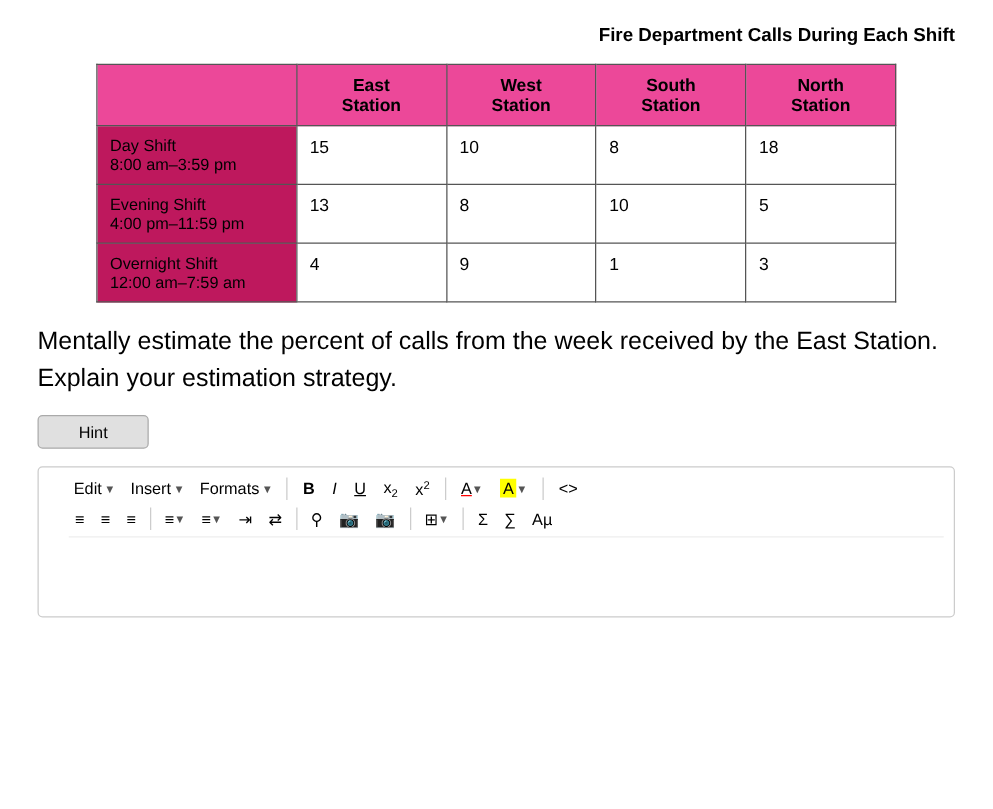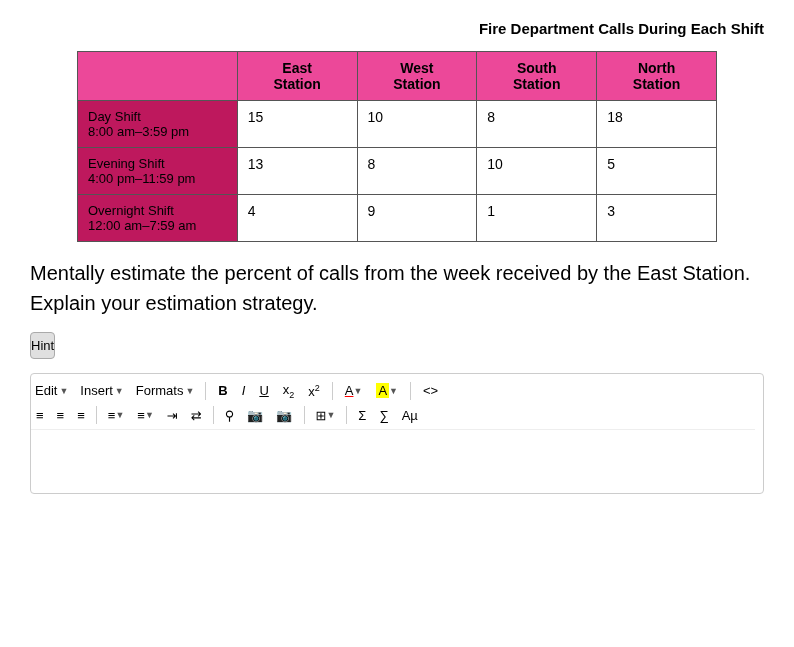--- a/index.html
+++ b/index.html
@@ -48,30 +48,30 @@
     }
     .question-text {
       font-size: 20px;
       margin-bottom: 14px;
       line-height: 1.5;
     }
     .hint-btn {
       background: #e0e0e0;
       border: 1px solid #aaa;
       border-radius: 4px;
-      padding: 5px 0;
+      padding: 5px 32px;
       font-size: 13px;
       cursor: pointer;
       margin-bottom: 14px;
       display: inline-block;
     }
     .editor-toolbar {
       border: 1px solid #ccc;
       border-radius: 4px;
-      padding: 6px 8px 4px 0;
+      padding: 6px 8px 4px 24px;
       background: #fff;
     }
     .toolbar-row1 {
       display: flex;
       align-items: center;
       gap: 4px;
       margin-bottom: 4px;
       flex-wrap: wrap;
     }
     .toolbar-row2 {

